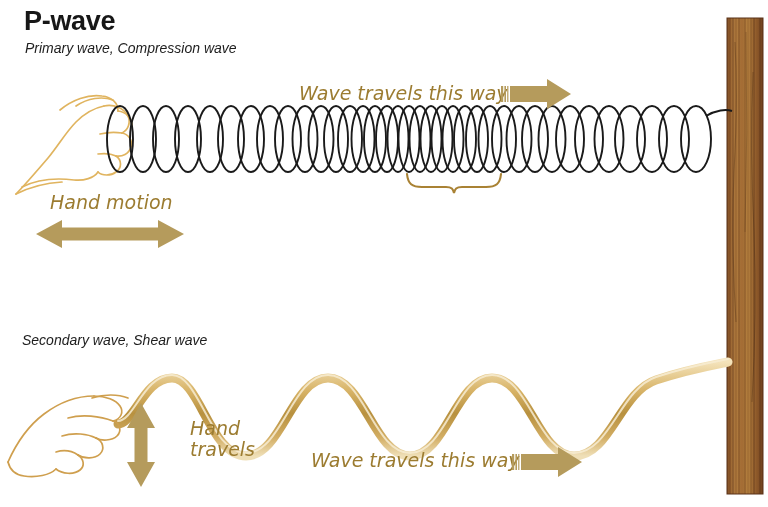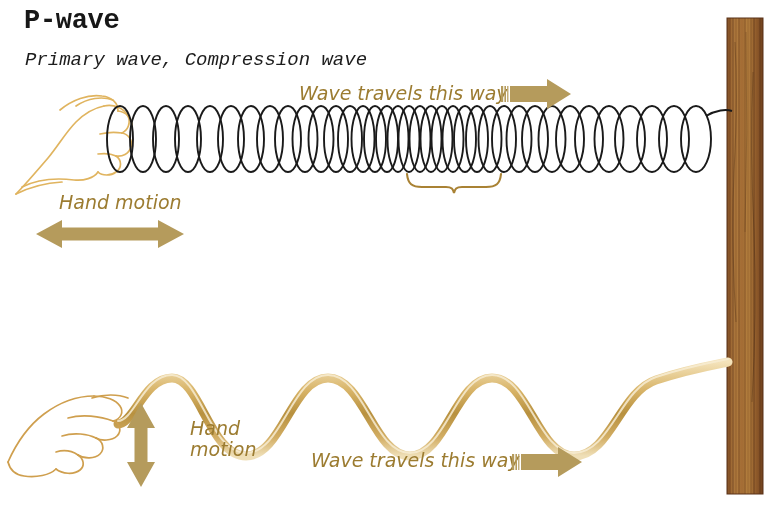--- a/index.html
+++ b/index.html
@@ -11,34 +11,33 @@
     position: relative;
     width: 768px;
     height: 507px;
     background: #ffffff;
     overflow: hidden;
     font-family: "DejaVu Sans", "Liberation Sans", sans-serif;
   }
   .abs { position: absolute; }
 
   .wave-title {
-    font-family: Liberation Mono, monospace;
+    font-family: Liberation Sans, sans-serif;
     font-weight: bold;
     font-size: 27px;
     color: #171717;
     letter-spacing: -0.3px;
     white-space: nowrap;
   }
   .wave-subtitle {
-    font-family: Liberation Mono, monospace;
+    font-family: Liberation Sans, sans-serif;
     font-style: italic;
-    font-size: 19px;
+    font-size: 14px;
     color: #1d1d1d;
     white-space: nowrap;
-    margin-top: 9px;
   }
   .gold-label {
     font-family: "DejaVu Sans", "Liberation Sans", sans-serif;
     font-style: italic;
     font-size: 19px;
     color: #9c7c31;
     white-space: nowrap;
   }
   .gold-label.two-line {
     white-space: normal;
@@ -152,29 +151,30 @@
   <div class="abs gold-label" style="left:299px; top:82px;">Wave travels this way</div>
   <svg class="abs" style="left:501px; top:79px;" width="72" height="30">
     <g fill="#b59b5c">
       <rect x="0" y="7" width="2.2" height="16"></rect>
       <rect x="3.4" y="7" width="1.6" height="16"></rect>
       <rect x="6.2" y="7" width="1.2" height="16"></rect>
       <path d="M9 7 L46 7 L46 0 L70 15 L46 30 L46 23 L9 23 Z"></path>
     </g>
   </svg>
 
-  <div class="abs gold-label" style="left:50px; top:191px;margin-left:9px;">Hand motion</div>
+  <div class="abs gold-label" style="left:50px; top:191px;">Hand motion</div>
   <svg class="abs" style="left:36px; top:218px;" width="148" height="32">
     <path d="M0 16 L26 2 L26 9.5 L122 9.5 L122 2 L148 16 L122 30 L122 22.5 L26 22.5 L26 30 Z" fill="#b59b5c"></path>
   </svg>
 
   <svg class="abs" style="left:406px; top:172px;" width="96" height="22">
     <path d="M1 2 C 2 12, 6 15, 16 15 L 40 15 C 46 15, 47 17, 48 21 C 49 17, 50 15, 56 15 L 80 15 C 90 15, 94 12, 95 2" fill="none" stroke="#a98234" stroke-width="2.1" stroke-linecap="round"></path>
   </svg>
 
+  <div class="abs wave-subtitle" style="left:22px; top:332px;">Secondary wave,  Shear wave</div>
 
   <svg class="abs" style="left:116px; top:352px;" width="620" height="130">
     <defs>
       <linearGradient id="ribbonGrad" x1="0" y1="0" x2="0" y2="1">
         <stop offset="0%" stop-color="#f4e3bb"></stop>
         <stop offset="30%" stop-color="#d8b468"></stop>
         <stop offset="55%" stop-color="#b8913f"></stop>
         <stop offset="80%" stop-color="#d2ad63"></stop>
         <stop offset="100%" stop-color="#efdfb7"></stop>
       </linearGradient>
@@ -212,21 +212,21 @@
       <path d="M48 74 C 58 71, 64 73, 70 77"></path>
       <path d="M84 20 C 96 16, 110 16, 120 20"></path>
     </g>
   </svg>
 
   <svg class="abs" style="left:126px; top:403px;" width="30" height="84">
     <path d="M15 0 L29 25 L21.5 25 L21.5 59 L29 59 L15 84 L1 59 L8.5 59 L8.5 25 L1 25 Z" fill="#b59b5c"></path>
   </svg>
   <div class="abs gold-label two-line" style="left:158px; top:418px; width:80px;">
     <div>Hand</div>
-    <div>motion</div>
+    <div>travels</div>
   </div>
 
   <div class="abs gold-label" style="left:311px; top:449px;">Wave travels this way</div>
   <svg class="abs" style="left:512px; top:447px; " width="72" height="30">
     <g fill="#b59b5c">
       <rect x="0" y="7" width="2.2" height="16"></rect>
       <rect x="3.4" y="7" width="1.6" height="16"></rect>
       <rect x="6.2" y="7" width="1.2" height="16"></rect>
       <path d="M9 7 L46 7 L46 0 L70 15 L46 30 L46 23 L9 23 Z"></path>
     </g>

